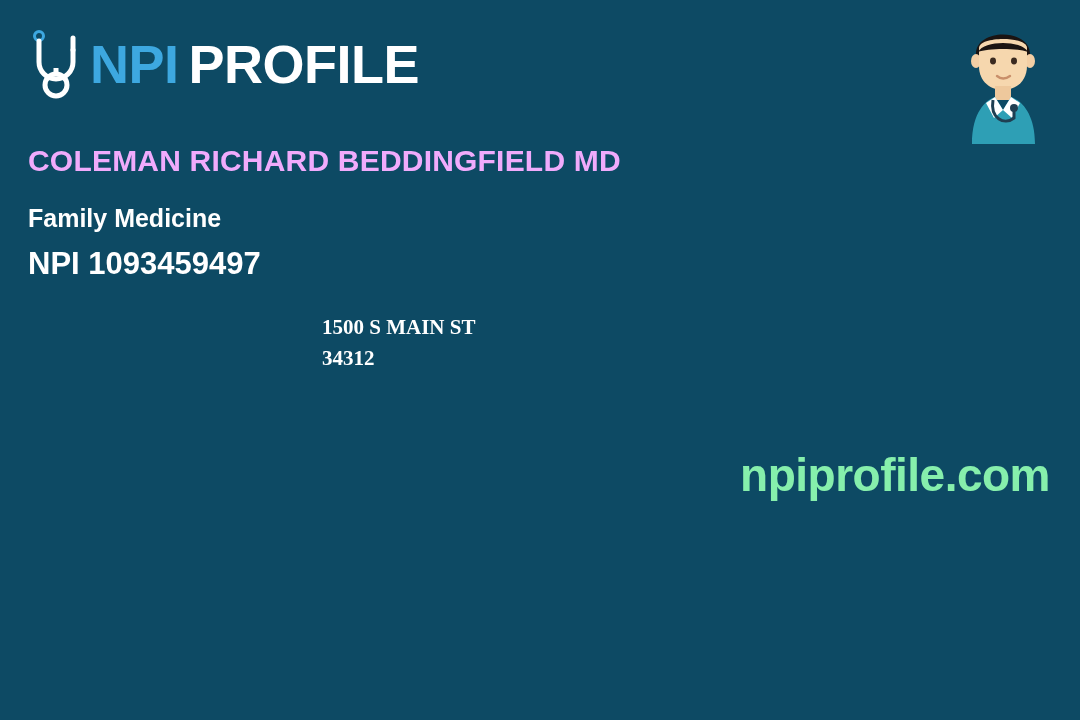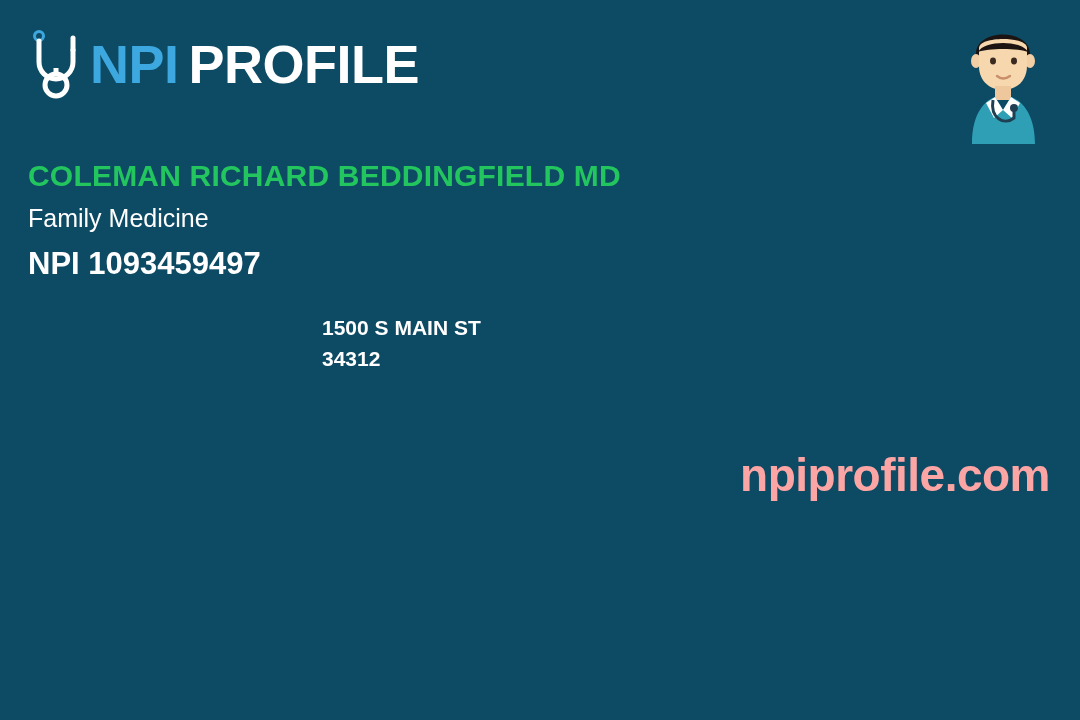--- a/index.html
+++ b/index.html
@@ -51,74 +51,75 @@
     right: 22px;
     top: 14px;
     width: 110px;
     height: 130px;
   }
 
   
   .provider-name {
     position: absolute;
     left: 28px;
-    top: 159px;
+    top: 144px;
     font-size: 30px;
     font-weight: bold;
-    color: #22c55e;
+    color: #f0abfc;
     letter-spacing: 0.2px;
     white-space: nowrap;
   }
   .taxonomy {
     position: absolute;
     left: 28px;
     top: 204px;
     font-size: 25px;
-    font-weight: normal;
+    font-weight: bold;
     color: #ffffff;
   }
   .npi-number {
     position: absolute;
     left: 28px;
     top: 246px;
     font-size: 31px;
     font-weight: bold;
     color: #ffffff;
   }
 
   
   .address {
     position: absolute;
     left: 322px;
     top: 312px;
     font-size: 21px;
     font-weight: bold;
     color: #ffffff;
     line-height: 31px;
+    font-family: Liberation Serif, serif;
   }
   .address div { white-space: nowrap; }
 
   .profile-url {
     position: absolute;
     left: 322px;
     top: 473px;
     font-size: 15px;
     font-weight: bold;
     color: #ffffff;
     white-space: nowrap;
   }
 
   
   .site-footer {
     position: absolute;
     right: 30px;
     bottom: 22px;
     font-size: 46px;
     font-weight: bold;
-    color: #fca5a5;
+    color: #86efac;
     letter-spacing: -0.5px;
     white-space: nowrap;
   }
 </style>
 </head>
 <body>
 
 <div class="card">
 
   <div class="brand">

